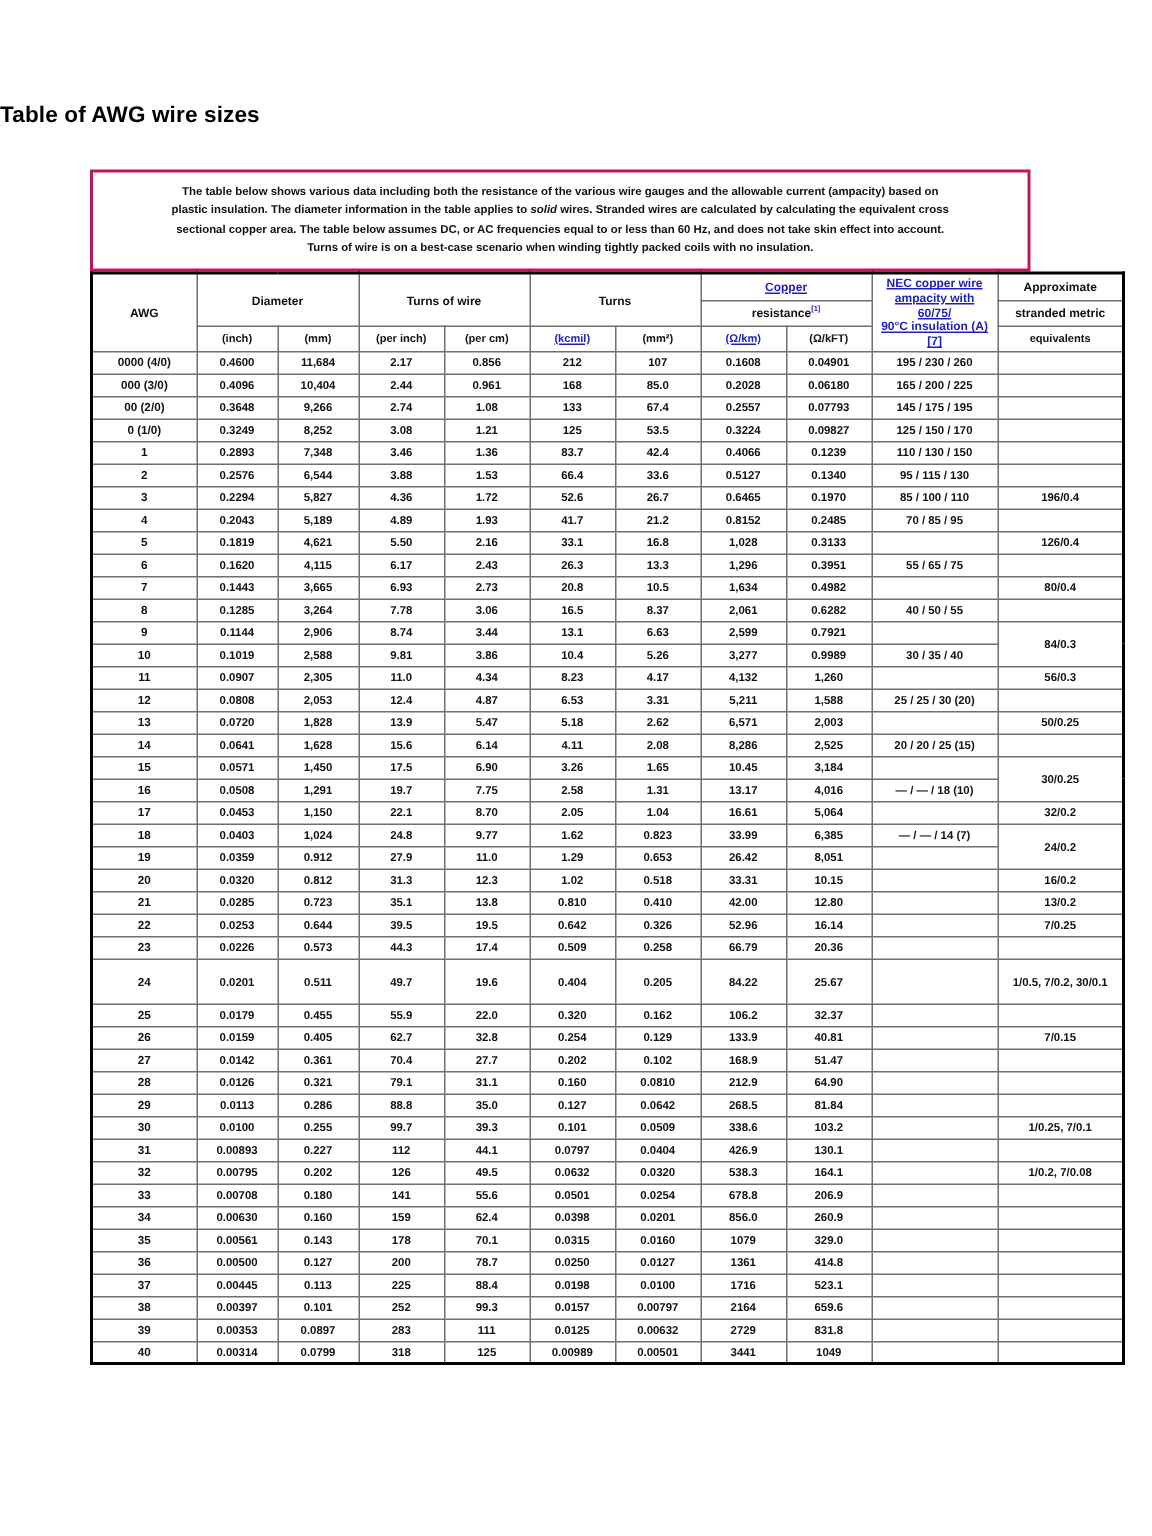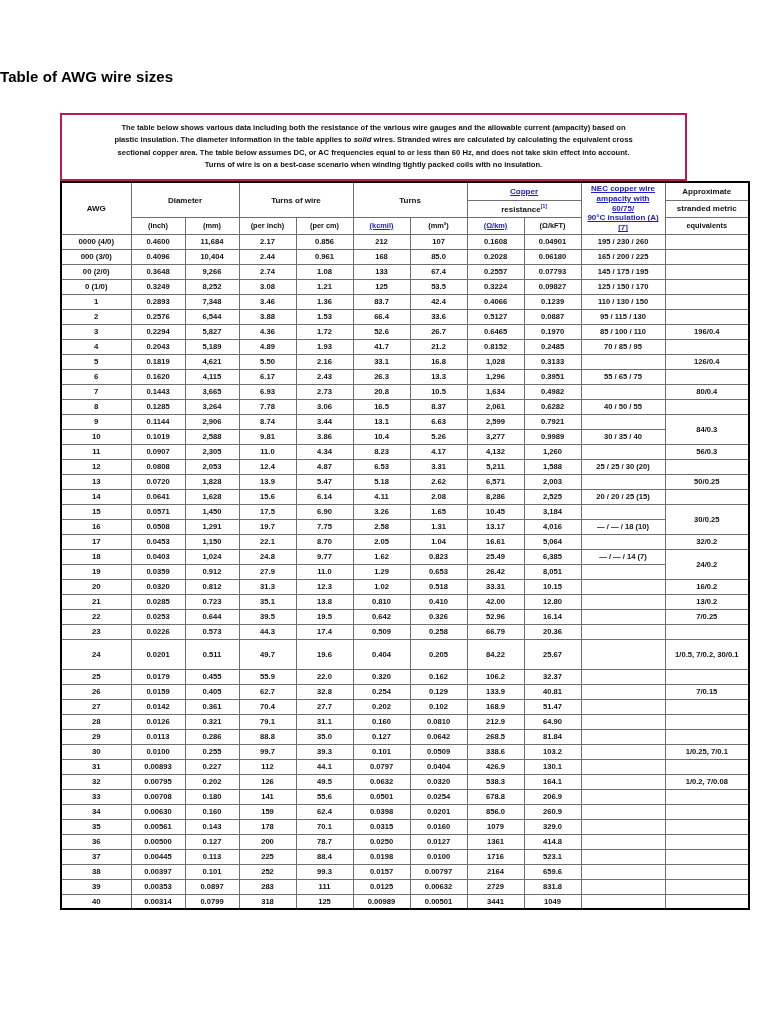--- a/index.html
+++ b/index.html
@@ -213,21 +213,21 @@
         </tr>
         <tr>
           <td class="awgcol">2</td>
           <td>0.2576</td>
           <td>6,544</td>
           <td>3.88</td>
           <td>1.53</td>
           <td>66.4</td>
           <td>33.6</td>
           <td>0.5127</td>
-          <td>0.0887</td>
+          <td>0.1340</td>
           <td>95 / 115 / 130</td>
           <td></td>
         </tr>
         <tr>
           <td class="awgcol">3</td>
           <td>0.2294</td>
           <td>5,827</td>
           <td>4.36</td>
           <td>1.72</td>
           <td>52.6</td>
@@ -418,21 +418,21 @@
           <td>32/0.2</td>
         </tr>
         <tr>
           <td class="awgcol">18</td>
           <td>0.0403</td>
           <td>1,024</td>
           <td>24.8</td>
           <td>9.77</td>
           <td>1.62</td>
           <td>0.823</td>
-          <td>25.49</td>
+          <td>33.99</td>
           <td>6,385</td>
           <td>— / — / 14 (7)</td>
           <td rowspan="2">24/0.2</td>
         </tr>
         <tr>
           <td class="awgcol">19</td>
           <td>0.0359</td>
           <td>0.912</td>
           <td>27.9</td>
           <td>11.0</td>

